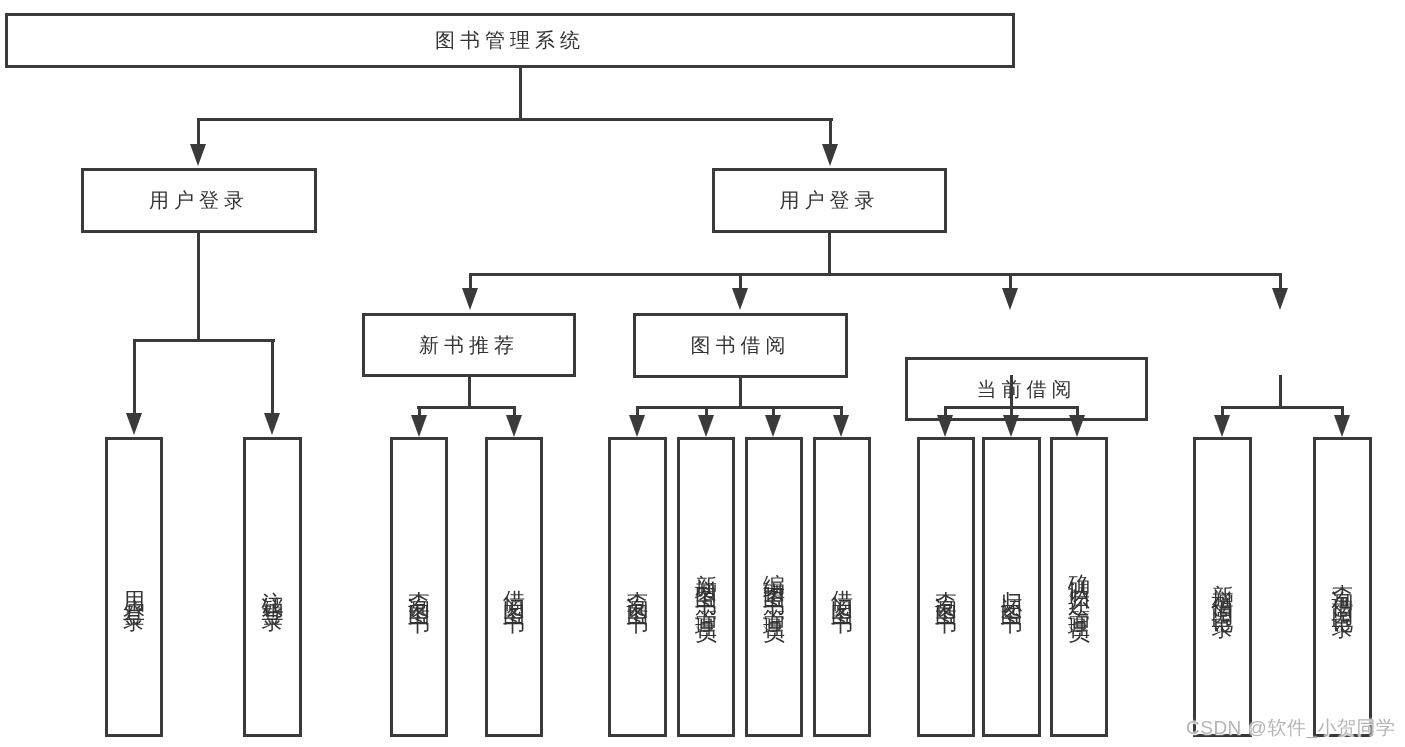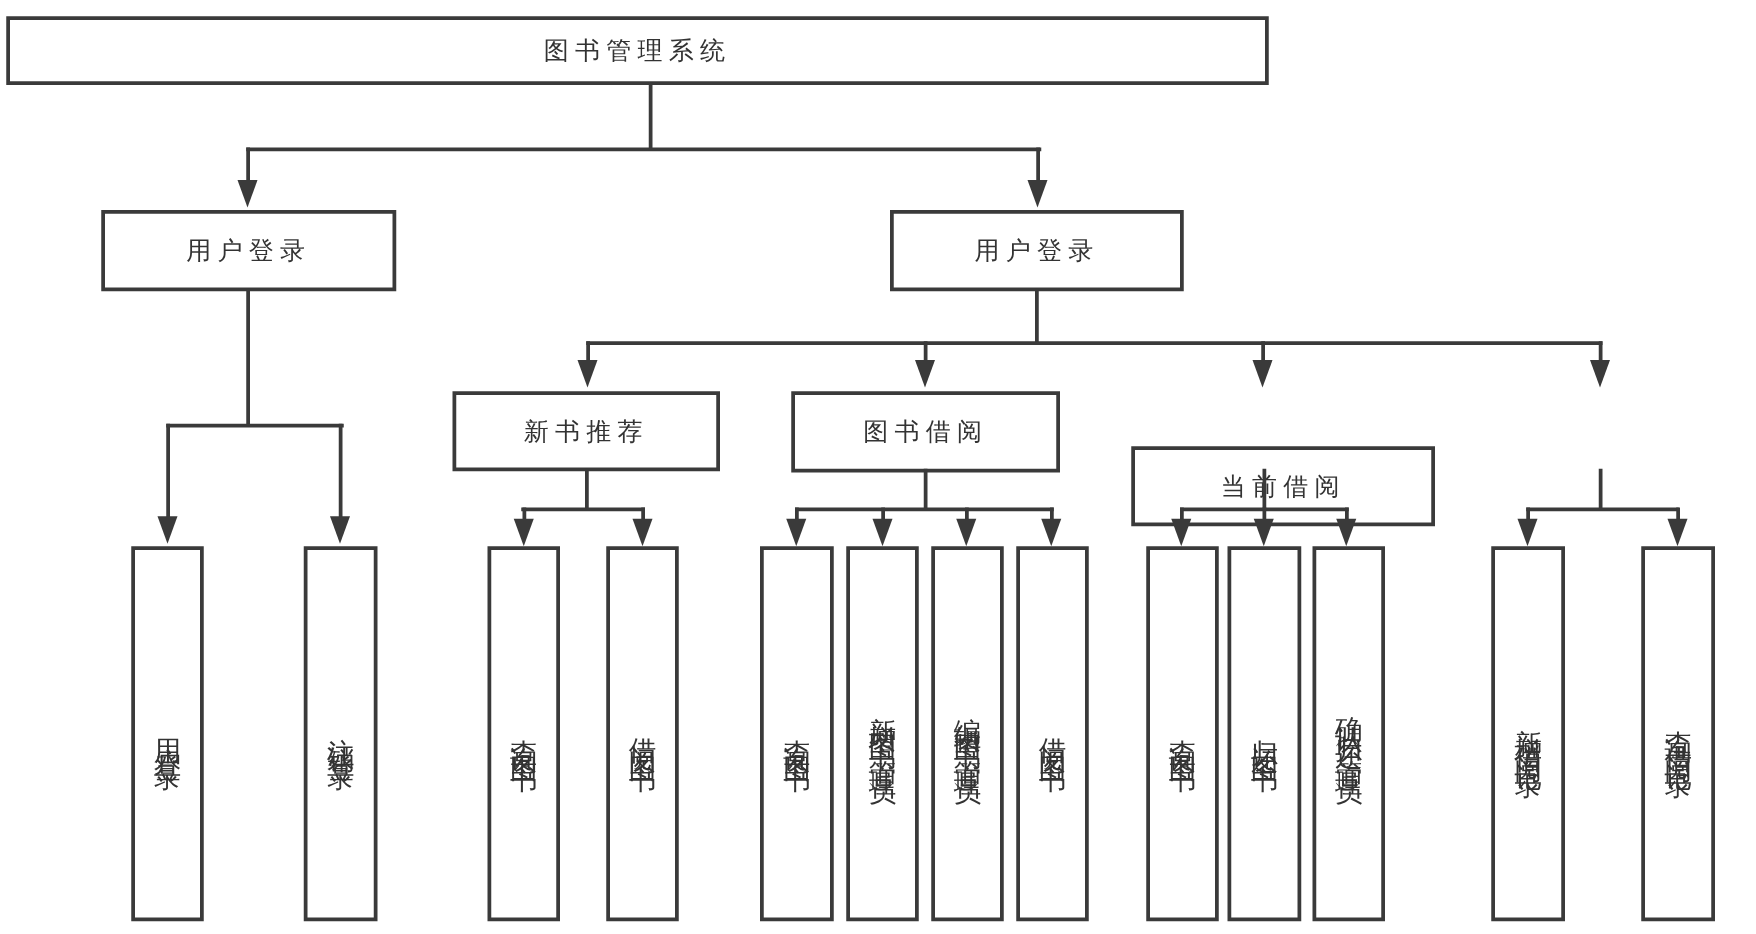--- a/index.html
+++ b/index.html
@@ -113,14 +113,15 @@
   <div class="node vnode" style="left:745px;top:437px;width:58px;height:300px;">编辑图书（管理员）</div>
   <div class="node vnode" style="left:813px;top:437px;width:58px;height:300px;">借阅图书</div>
 
   <div class="node vnode" style="left:917px;top:437px;width:58px;height:300px;">查询图书</div>
   <div class="node vnode" style="left:982px;top:437px;width:59px;height:300px;">归还图书</div>
   <div class="node vnode" style="left:1050px;top:437px;width:58px;height:300px;">确认归还（管理员）</div>
 
   <div class="node vnode" style="left:1193px;top:437px;width:59px;height:300px;">新增借阅记录</div>
   <div class="node vnode" style="left:1313px;top:437px;width:59px;height:300px;">查询借阅记录</div>
 
+  <div class="watermark">CSDN @软件_小贺同学</div>
 
 </div>
 
 </body></html>

